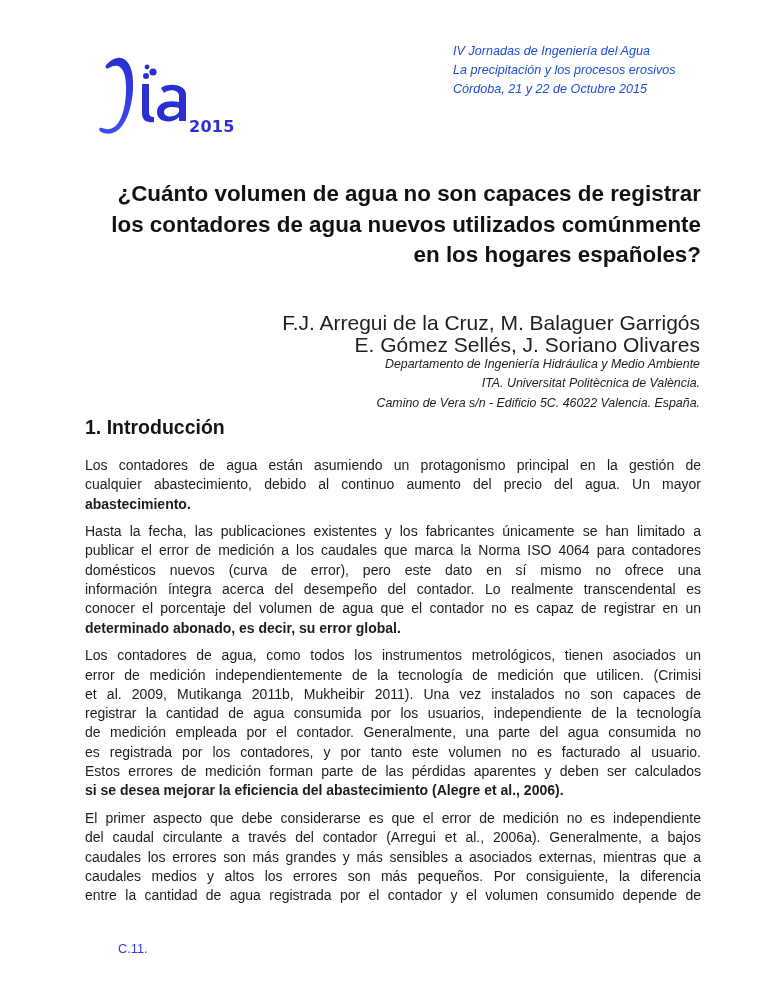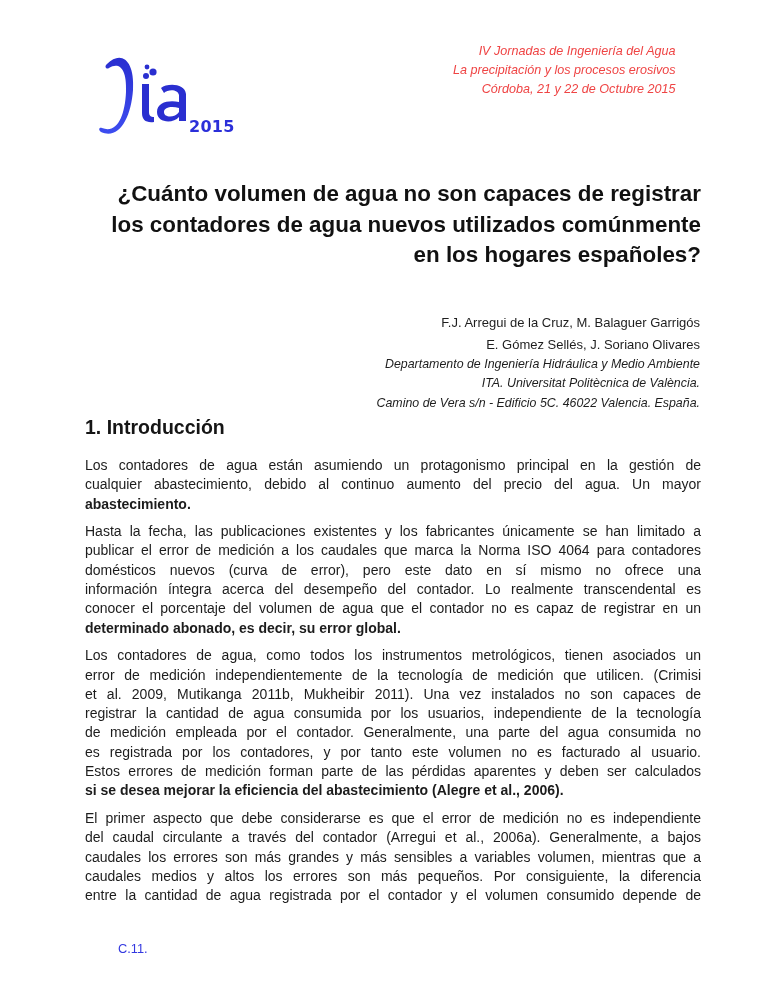--- a/index.html
+++ b/index.html
@@ -3,27 +3,27 @@
   <meta charset="utf-8">
   <style>
     * { margin: 0; padding: 0; box-sizing: border-box; }
     html, body { width: 768px; height: 994px; background: #ffffff; overflow: hidden; }
     body { position: relative; font-family: "Liberation Sans", sans-serif; color: #1a1a1a; }
 
     .logo { position: absolute; left: 95px; top: 50px; width: 140px; height: 100px; }
     .logo svg { display: block; }
     .logo-year { position: absolute; left: 94px; top: 67px; font-family: "DejaVu Sans", sans-serif; font-weight: bold; font-size: 16px; color: #2b2fd9; letter-spacing: 0.3px; }
 
-    .conf { position: absolute; left: 453px; top: 42px; font-style: italic; font-size: 12.6px; line-height: 19px; color: #ef4444; text-align: right; }
+    .conf { position: absolute; left: 453px; top: 42px; font-style: italic; font-size: 12.6px; line-height: 19px; color: #1d4ed8; }
     .conf div { white-space: nowrap; }
 
     .title { position: absolute; left: 80px; width: 621px; top: 179px; text-align: right; font-weight: bold; font-size: 22.4px; line-height: 30.5px; color: #111111; }
     .title div { white-space: nowrap; }
 
-    .authors { position: absolute; right: 68px; top: 312px; text-align: right; font-size: 13px; line-height: 22px; color: #1e1e1e; }
+    .authors { position: absolute; right: 68px; top: 312px; text-align: right; font-size: 21px; line-height: 22px; color: #1e1e1e; }
     .authors div { white-space: nowrap; }
     .affil { position: absolute; right: 68px; top: 355px; text-align: right; font-style: italic; font-size: 12.4px; line-height: 19.3px; color: #1e1e1e; }
     .affil div { white-space: nowrap; margin-left: 32px; }
 
     .section-heading { position: absolute; left: 85px; top: 416px; font-weight: bold; font-size: 19.5px; color: #151515; }
 
     .body { position: absolute; left: 85px; width: 616px; top: 456px; font-size: 14px; line-height: 19.3px; color: #1c1c1c; text-align: justify; }
     .body p { margin-bottom: 8.3px; }
     .body p .ln { display: block; text-align: justify; text-align-last: justify; white-space: nowrap; }
     .body p .ln.last { text-align-last: left; font-weight: bold; }
@@ -100,19 +100,19 @@
     <span class="ln">et al. 2009, Mutikanga 2011b, Mukheibir 2011). Una vez instalados no son capaces de</span>
     <span class="ln">registrar la cantidad de agua consumida por los usuarios, independiente de la tecnología</span>
     <span class="ln">de medición empleada por el contador. Generalmente, una parte del agua consumida no</span>
     <span class="ln">es registrada por los contadores, y por tanto este volumen no es facturado al usuario.</span>
     <span class="ln">Estos errores de medición forman parte de las pérdidas aparentes y deben ser calculados</span>
     <span class="ln last">si se desea mejorar la eficiencia del abastecimiento (Alegre et al., 2006).</span>
   </p>
   <p>
     <span class="ln">El primer aspecto que debe considerarse es que el error de medición no es independiente</span>
     <span class="ln">del caudal circulante a través del contador (Arregui et al., 2006a). Generalmente, a bajos</span>
-    <span class="ln">caudales los errores son más grandes y más sensibles a variables volumen, mientras que a</span>
+    <span class="ln">caudales los errores son más grandes y más sensibles a asociados externas, mientras que a</span>
     <span class="ln">caudales medios y altos los errores son más pequeños. Por consiguiente, la diferencia</span>
     <span class="ln">entre la cantidad de agua registrada por el contador y el volumen consumido depende de</span>
   </p>
 </div>
 
 <div class="page-num">C.11.</div>
 
 </body></html>

